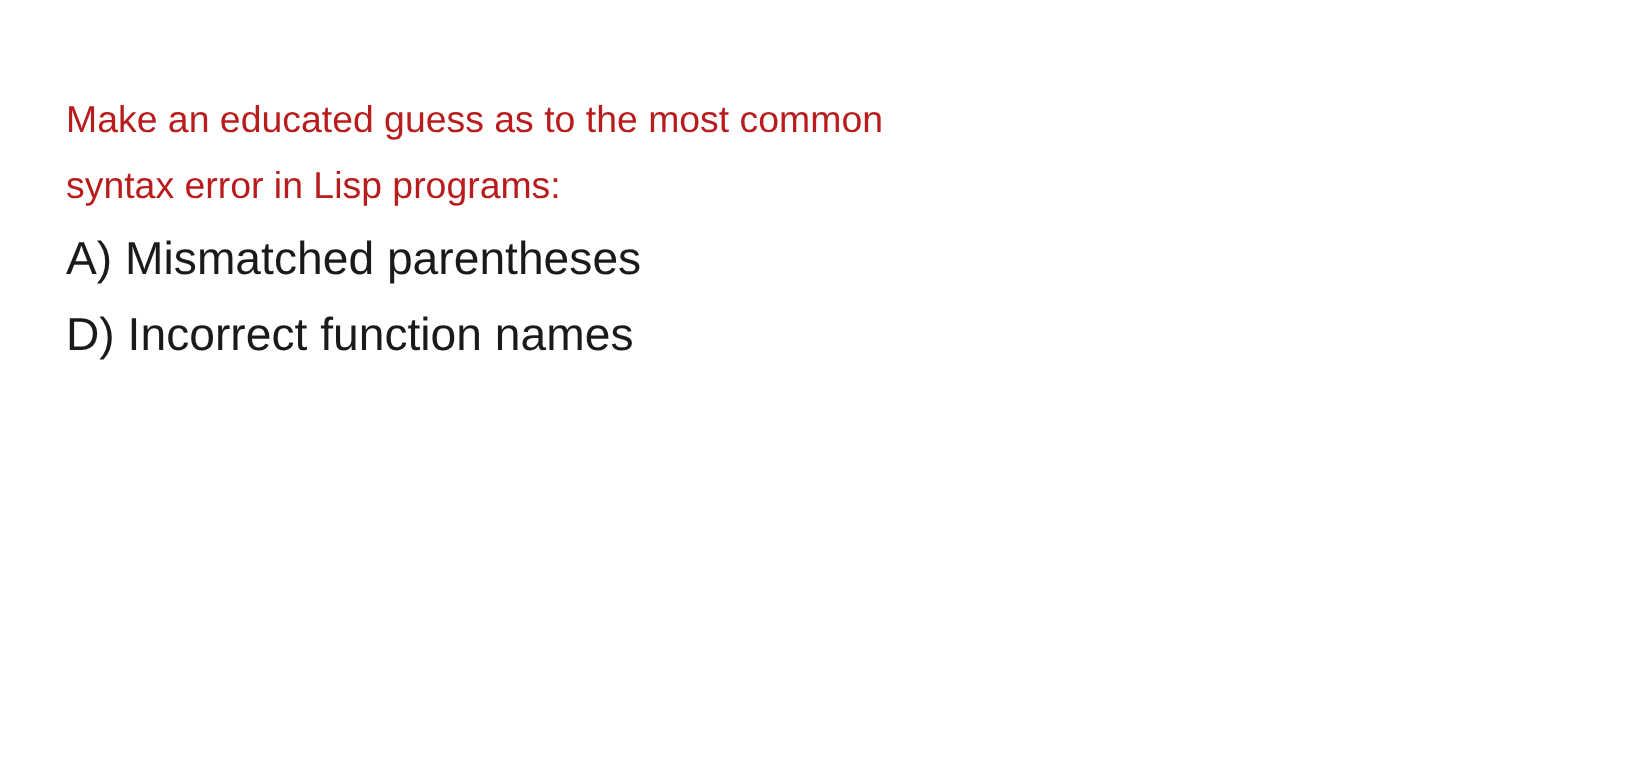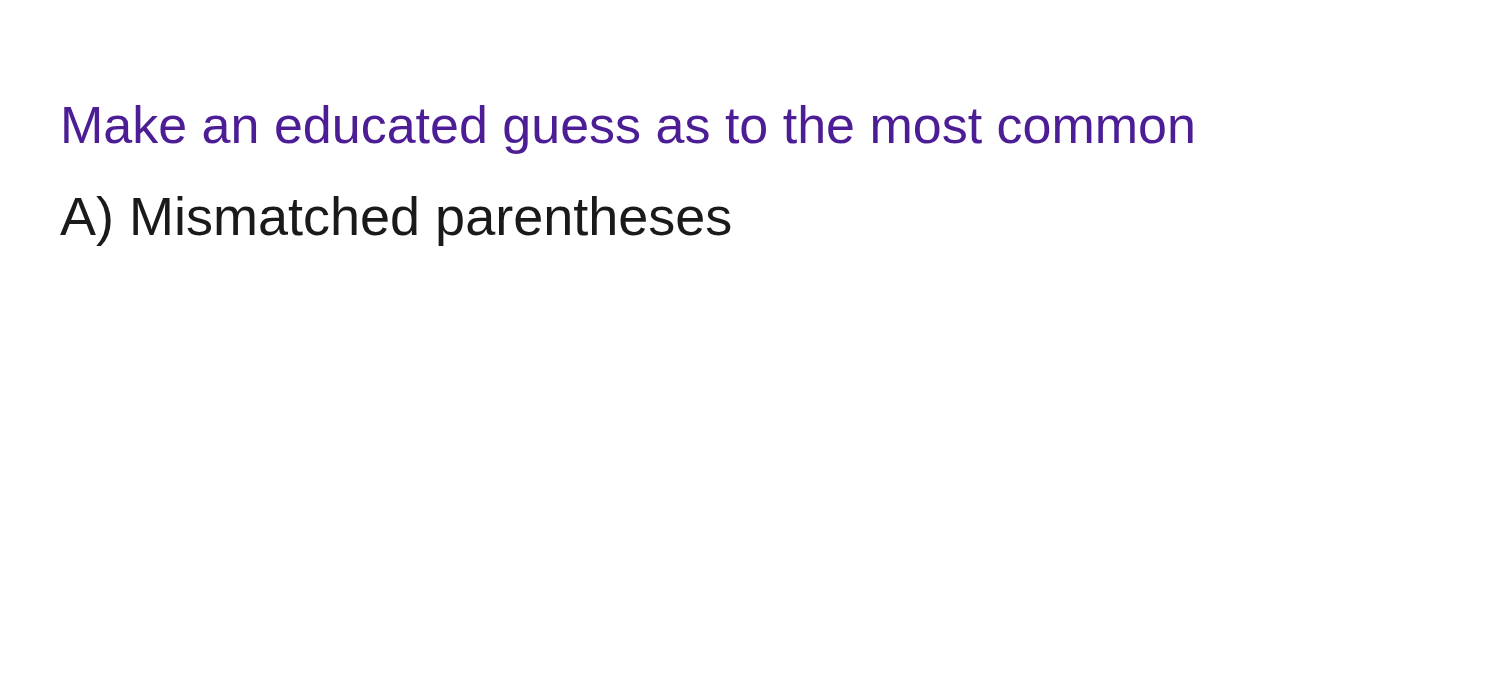--- a/index.html
+++ b/index.html
@@ -11,35 +11,40 @@
       width: 1500px;
       height: 688px;
       background: #ffffff;
       font-family: -apple-system, BlinkMacSystemFont, "Segoe UI", Helvetica, Arial, sans-serif;
       padding: 80px 60px;
     }
     .question-container {
       width: 100%;
     }
     .question-text {
-      font-size: 52px;
+      font-size: 34px;
       line-height: 1.75;
-      color: #4c1d95;
+      color: #b91c1c;
       font-weight: 400;
     }
     .option {
-      font-size: 54px;
+      font-size: 42px;
       line-height: 1.6;
       color: #1a1a1a;
       font-weight: 400;
       margin-top: 2px;
     }
   </style>
 </head>
 <body>
 
 <div class="question-container">
   <div class="question-text">Make an educated guess as to the most common</div>
+  <div class="question-text">syntax error in Lisp programs:</div>
   <div class="option">
     <span>A)</span>
     <span>Mismatched parentheses</span>
   </div>
+  <div class="option">
+    <span>D)</span>
+    <span>Incorrect function names</span>
+  </div>
 </div>
 
 </body></html>

